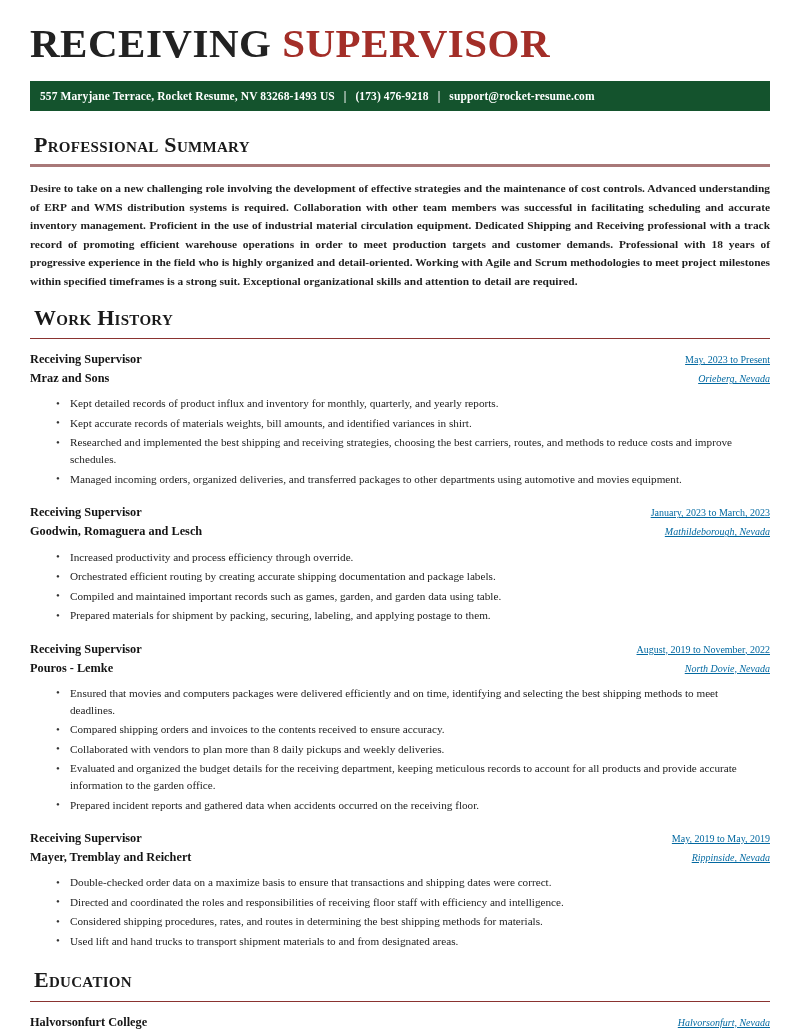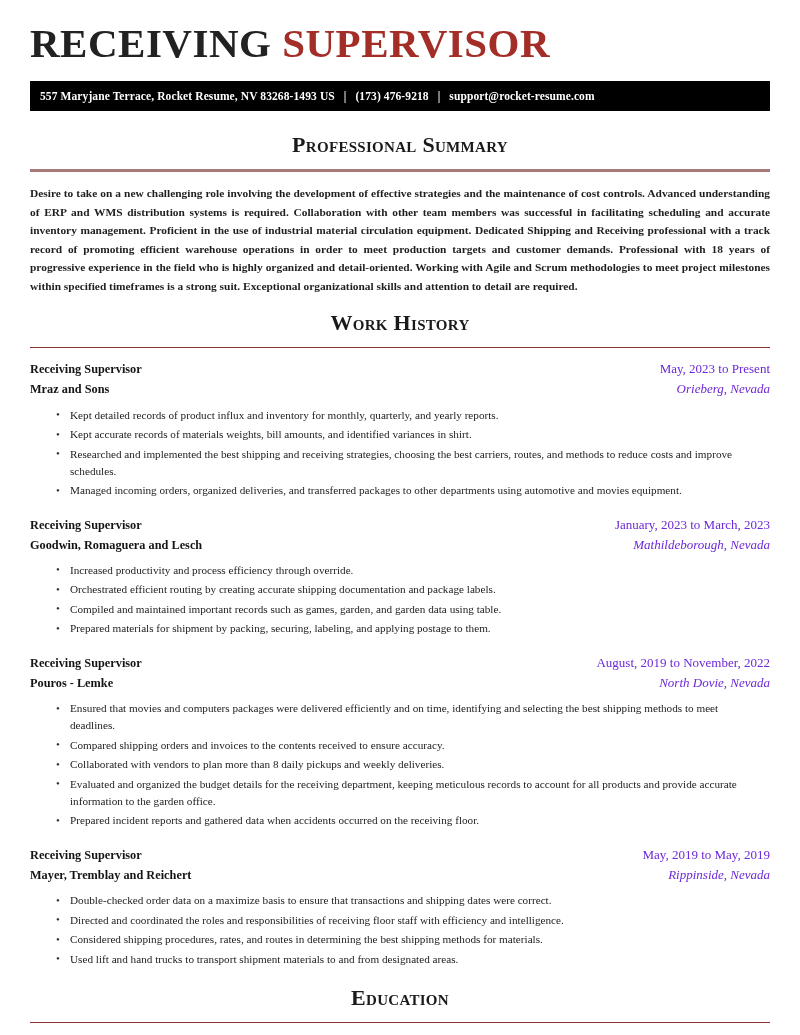--- a/index.html
+++ b/index.html
@@ -30,21 +30,21 @@
     font-weight: bold;
     letter-spacing: 0.5px;
     line-height: 1.05;
     white-space: nowrap;
   }
   .name-first { color: #222222; }
   .name-last  { color: #a32e28; }
 
   .contact-bar {
     margin: 16px 30px 0 30px;
-    background: #000000;
+    background: #14532d;
     color: #ffffff;
     height: 30px;
     display: flex;
     align-items: center;
     padding: 0 10px;
     box-sizing: border-box;
   }
   .contact-inner {
     font-size: 11.5px;
     font-weight: bold;
@@ -54,28 +54,27 @@
     align-items: center;
   }
   .contact-sep {
     padding: 0 9px;
     font-weight: bold;
   }
 
   
   .section { padding: 0 30px; }
   .section-head {
-    margin: 12px;
+    margin: 4px;
     font-size: 22px;
     font-weight: bold;
     font-variant: small-caps;
     letter-spacing: 0.3px;
     color: #1a1a1a;
     line-height: 1.1;
-    text-align: center;
   }
   .rule-thick {
     border: 0;
     border-top: 3px solid #a87878;
     margin: 7px 0 12px 0;
   }
   .rule-thin {
     border: 0;
     border-top: 1.6px solid #8a3330;
     margin: 8px 0 11px 0;
@@ -98,24 +97,25 @@
     justify-content: space-between;
     align-items: baseline;
     line-height: 1.55;
   }
   .entry-left-strong {
     font-size: 12.3px;
     font-weight: bold;
     color: #141414;
   }
   .entry-right {
-    font-size: 13px;
-    color: #6d28d9;
+    font-size: 10px;
+    color: #0369a1;
     text-align: right;
     white-space: nowrap;
+    text-decoration: underline;
   }
   .entry-right.italic { font-style: italic; }
 
   .bullets {
     margin: 7px 17px 0 0;
     padding: 0 0 0 26px;
     list-style: none;
   }
   .bullets li {
     position: relative;

